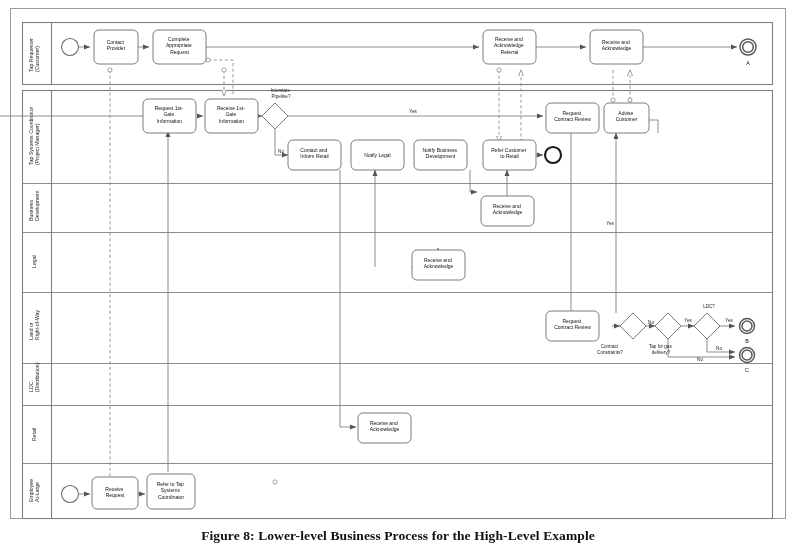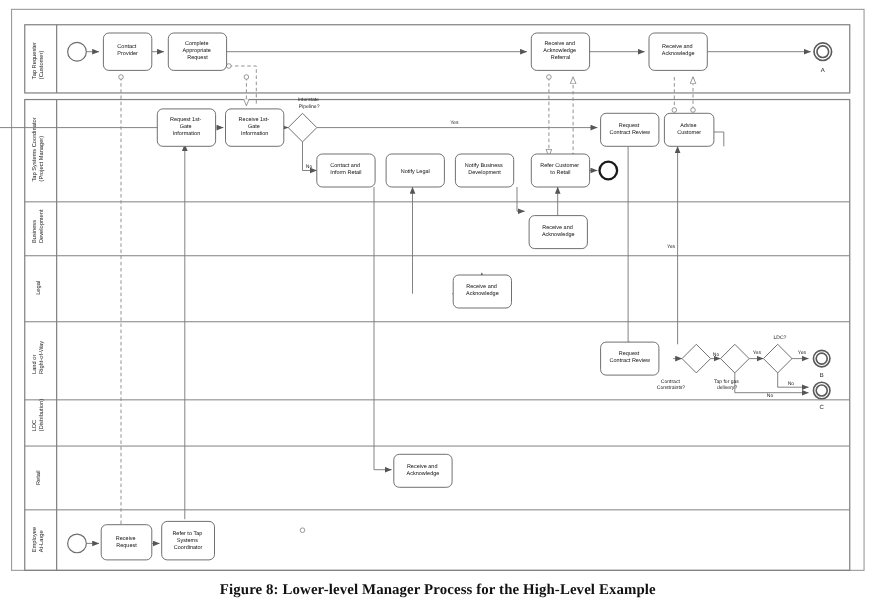--- a/index.html
+++ b/index.html
@@ -356,14 +356,14 @@
       <text class="flow-label" text-anchor="middle" x="610" y="225">Yes</text>
       <text class="flow-label" text-anchor="middle" x="651" y="324">No</text>
       <text class="flow-label" text-anchor="middle" x="688" y="322">Yes</text>
       <text class="flow-label" text-anchor="middle" x="700" y="361">No</text>
       <text class="flow-label" text-anchor="middle" x="729" y="322">Yes</text>
       <text class="flow-label" text-anchor="middle" x="719" y="350">No</text>
     </g>
   </svg>
   </div>
 
-  <div class="caption">Figure 8: Lower-level Manager Process for the High-Level Example</div>
+  <div class="caption">Figure 8: Lower-level Business Process for the High-Level Example</div>
 </div>
 
 </body></html>

